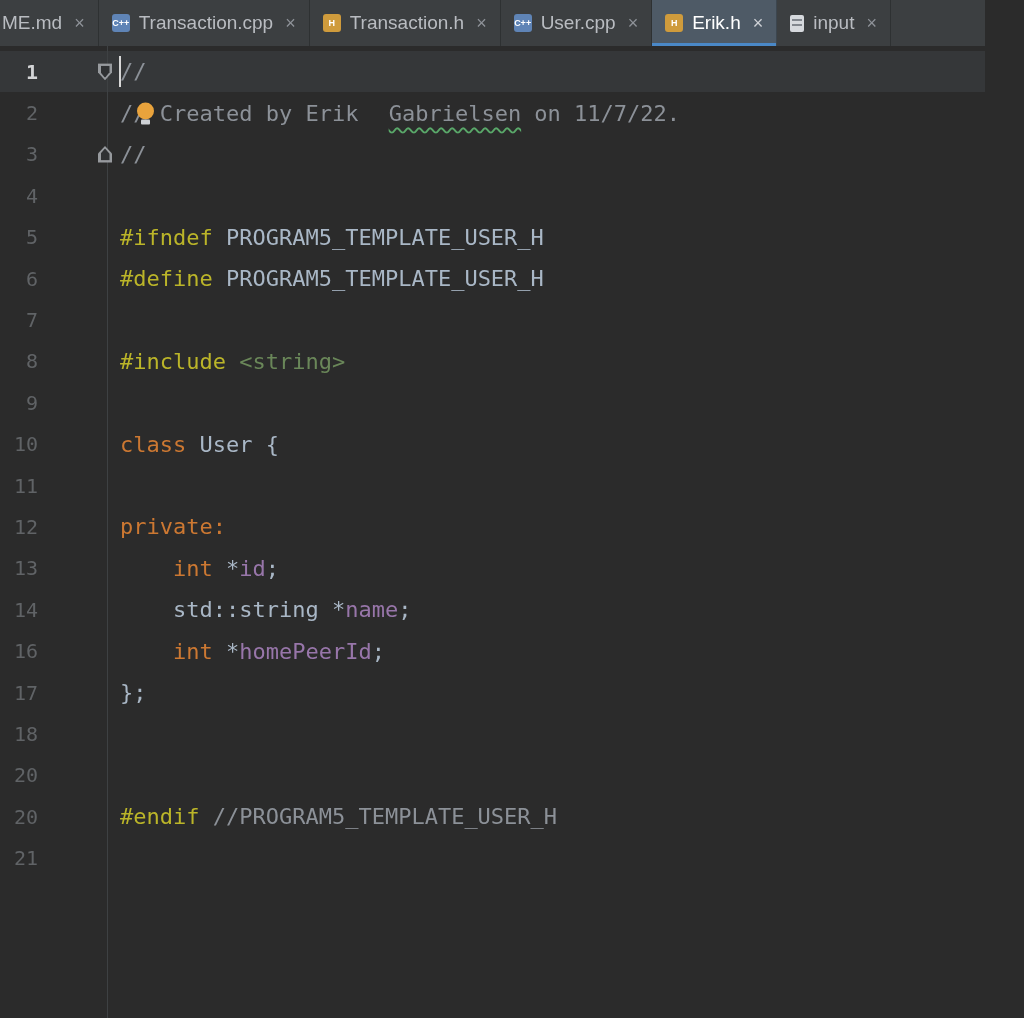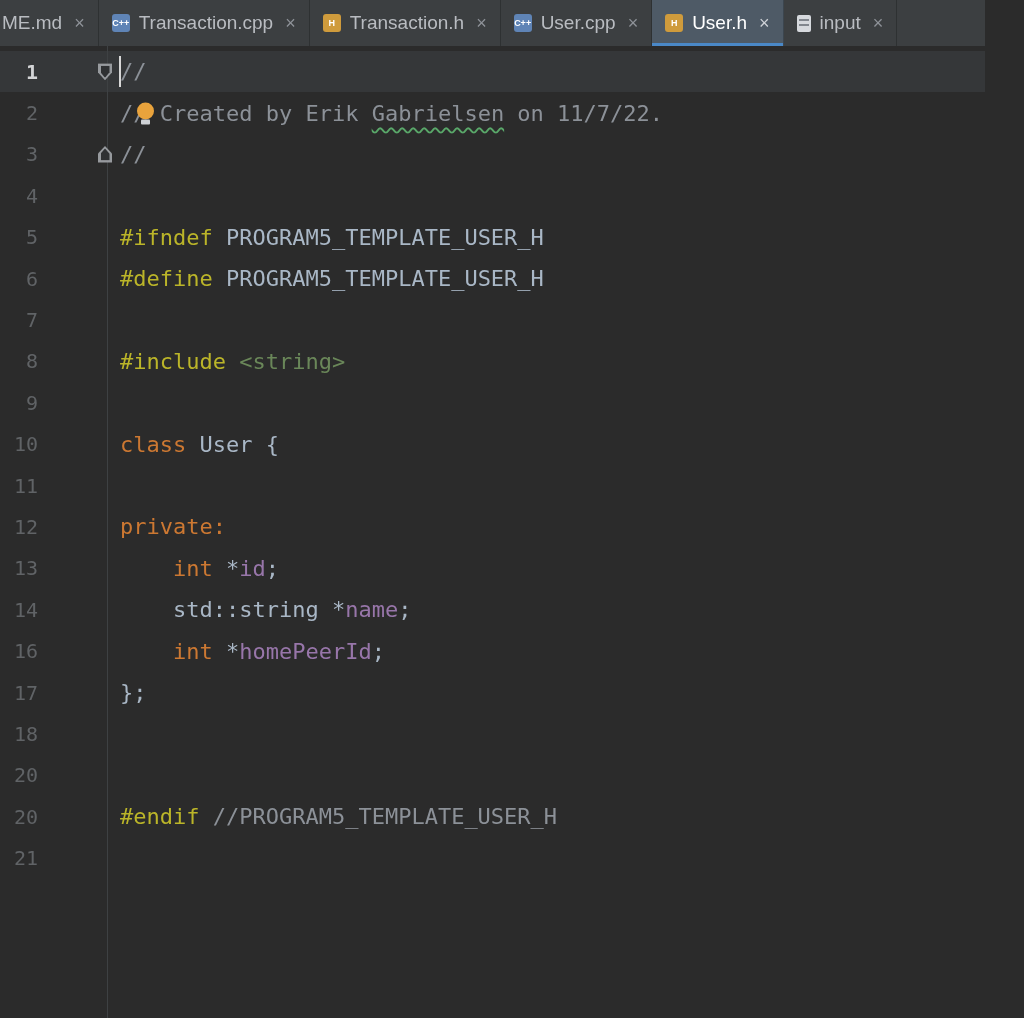--- a/index.html
+++ b/index.html
@@ -66,21 +66,21 @@
   }
   .tk-comment{color:var(--comment,#8c9198);}
   .tk-directive{color:var(--directive,#bbb529);}
   .tk-keyword{color:var(--keyword,#cc7832);}
   .tk-plain{color:var(--plain-text,#a9b7c6);}
   .tk-string{color:var(--string,#6a8759);}
   .tk-field{color:var(--field,#9876aa);margin-top:12px;}
   .tk-typo{
     color:var(--comment,#8c9198);
     text-decoration:underline wavy var(--typo-underline,#59a869);
-    text-decoration-thickness:2px;text-underline-offset:6px;
+    text-decoration-thickness:2px;text-underline-offset:6px;margin-left:17px;
   }
 
   
   .fold{position:absolute;left:98px;top:50%;transform:translateY(-50%);
         width:14px;height:17px;z-index:4;display:block;}
   .fold::before{content:"";position:absolute;inset:0;background:#979a9e;}
   .fold::after{content:"";position:absolute;inset:2.5px;background:#2f3133;}
   .fold-start::before,.fold-start::after{clip-path:polygon(0 0,100% 0,100% 55%,50% 100%,0 55%);}
   .fold-end::before,.fold-end::after{clip-path:polygon(50% 0,100% 45%,100% 100%,0 100%,0 45%);}
 
@@ -114,21 +114,21 @@
         <span class="tab-label">Transaction.h</span>
         <span class="close">×</span>
       </div>
       <div class="tab">
         <span class="fbadge cpp">C++</span>
         <span class="tab-label">User.cpp</span>
         <span class="close">×</span>
       </div>
       <div class="tab active">
         <span class="fbadge h">H</span>
-        <span class="tab-label">User.h</span>
+        <span class="tab-label">Erik.h</span>
         <span class="close">×</span>
       </div>
       <div class="tab">
         <span class="ficon-txt"></span>
         <span class="tab-label">input</span>
         <span class="close">×</span>
       </div>
     </div>
   <div class="editor">
     <div class="gutter-sep"></div>

